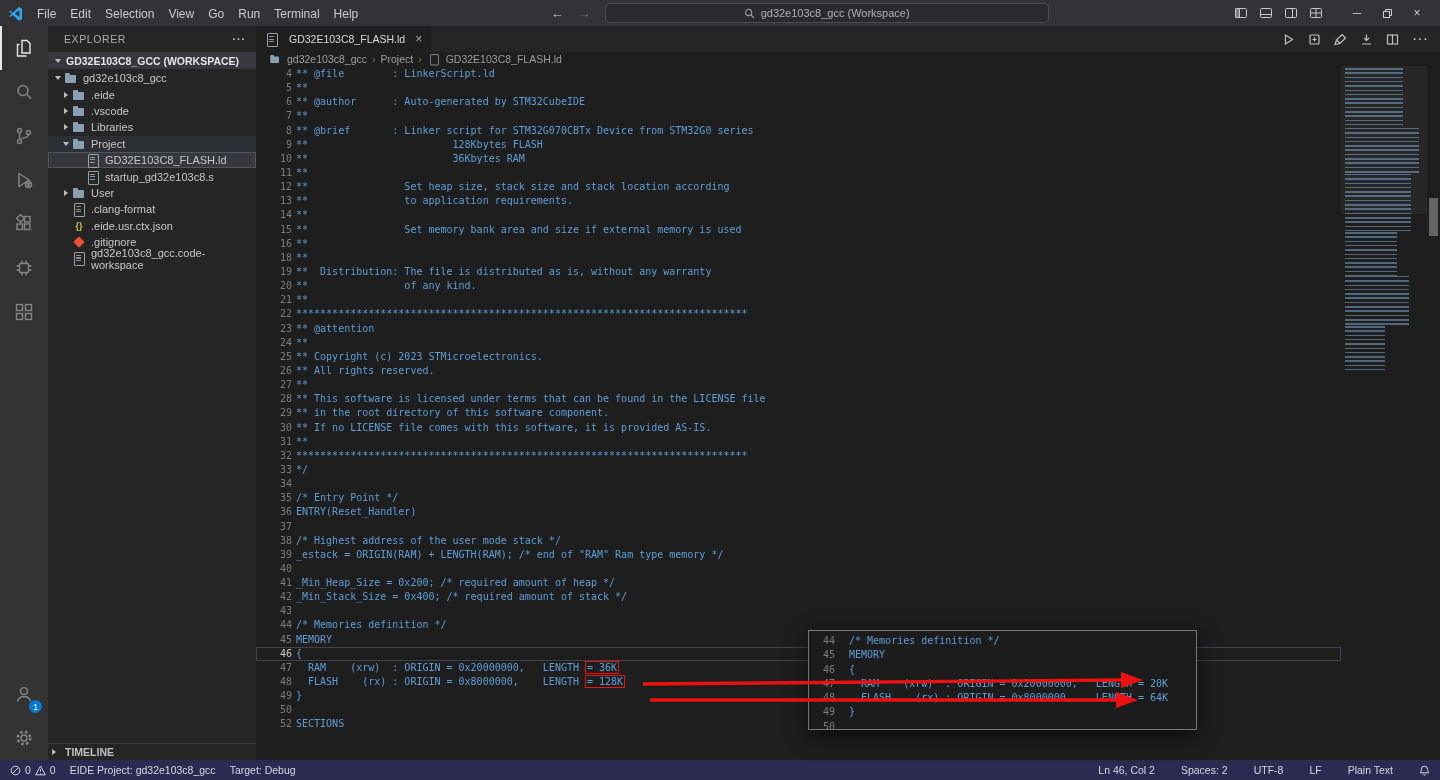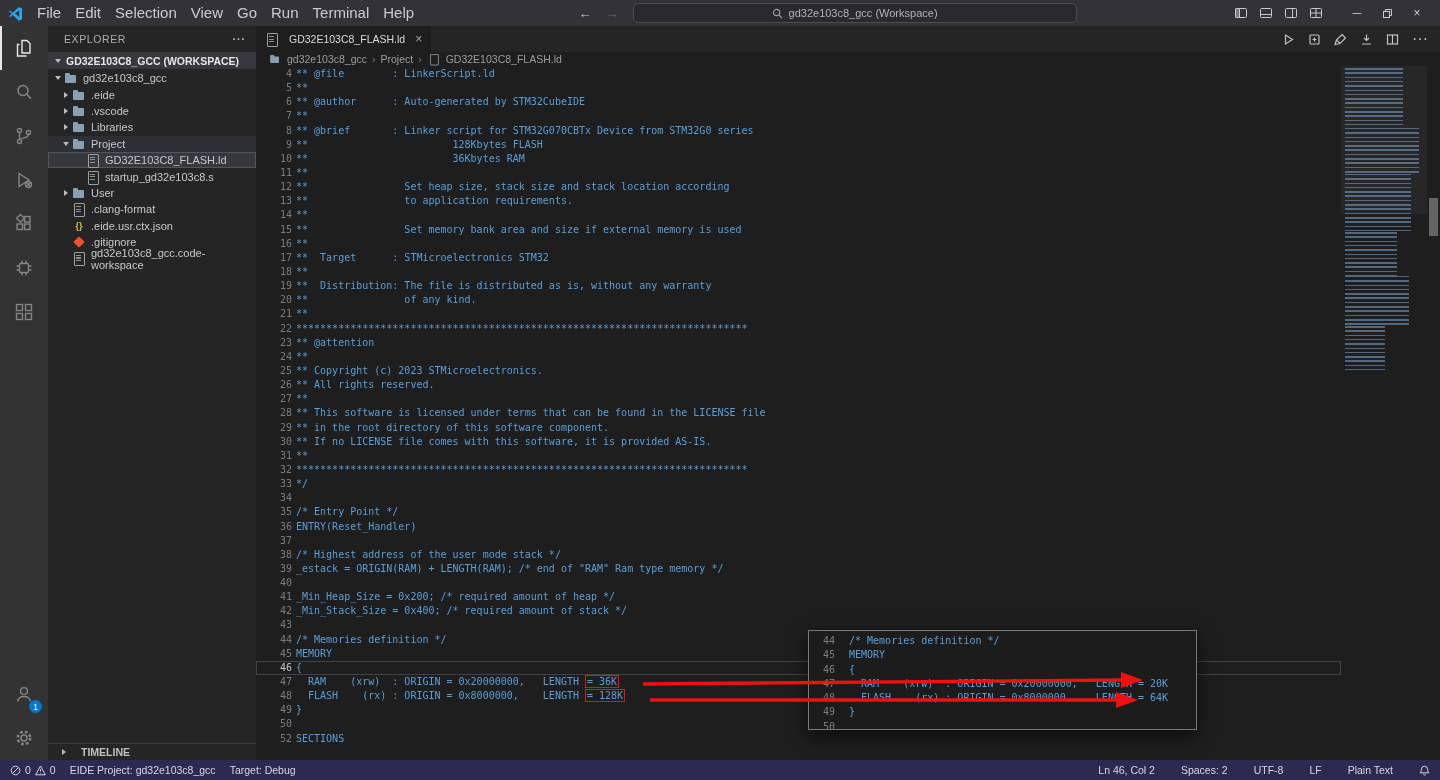--- a/index.html
+++ b/index.html
@@ -5,21 +5,21 @@
 <style>
   * { box-sizing: border-box; margin: 0; padding: 0; }
   html,body { width:1440px; height:780px; overflow:hidden; }
   body { position:relative; background:#1e1e1e; font-family:"Liberation Sans",sans-serif; color:#cccccc; }
   svg { display:block; }
 
   
   .titlebar { height:26px; background:#333337; display:flex; align-items:center; padding:0 8px; }
   .tb-left { display:flex; align-items:center; gap:1px; }
   .logo { margin-right:6px; }
-  .menu-item { padding:2px 7px; font-size:15px; color:#cccccc; border-radius:4px; cursor:default; }
+  .menu-item { padding:2px 7px; font-size:12px; color:#cccccc; border-radius:4px; cursor:default; }
   .tb-center { flex:1; display:flex; align-items:center; justify-content:center; gap:14px; }
   .nav-arrow { color:#cfcfcf; font-size:13px; }
   .nav-arrow.dim { color:#6d6d6d; }
   .command-center { width:444px; height:20px; background:#2a2a2e; border:1px solid#4b4b50; border-radius:5px;
                     display:flex; align-items:center; justify-content:center; gap:6px; color:#b2b2b2; font-size:11px; }
   .tb-right { display:flex; align-items:center; gap:11px; color:#c8c8c8; }
   .win-controls { display:flex; align-items:center; gap:0; margin-left:8px; }
   .win-btn { width:30px; height:26px; display:flex; align-items:center; justify-content:center; font-size:12px; color:#cccccc; }
 
   
@@ -49,21 +49,21 @@
   .chev-down::before  { content:""; border-top:4px solid #bcbcbc; border-left:3.5px solid transparent; border-right:3.5px solid transparent; }
   .tree-icon { width:14px; height:14px; margin-right:5px; position:relative; flex:none; }
   .tree-icon.folder::before { content:""; position:absolute; left:1px; top:4px; width:11px; height:8px; background:#87a0b2; border-radius:1px; }
   .tree-icon.folder::after  { content:""; position:absolute; left:1px; top:2px; width:5px; height:3px; background:#87a0b2; border-radius:1px 1px 0 0; }
   .tree-icon.file::before { content:""; position:absolute; left:2px; top:1px; width:9px; height:12px; border:1px solid #9aa2a8; border-radius:1px;
        background: repeating-linear-gradient(to bottom, transparent 0 2px, #707densed8 0 0); }
   .tree-icon.file::after { content:""; position:absolute; left:4px; top:4px; width:5px; height:6px;
        background: repeating-linear-gradient(to bottom, #8a9298 0 1px, transparent 1px 2.5px); }
   .tree-icon.json { color:#cbcb41; font-size:9px; font-weight:bold; text-align:center; line-height:14px; }
   .tree-icon.git::before { content:""; position:absolute; left:3px; top:3px; width:8px; height:8px; background:#f05133; transform:rotate(45deg); border-radius:1px; }
-  .timeline-row { border-top:1px solid #3c3c3c; height:17px; display:flex; align-items:center; gap:11px; padding-left:10px;
+  .timeline-row { border-top:1px solid #3c3c3c; height:17px; display:flex; align-items:center; gap:5px; 
                   font-weight:bold; font-size:10.5px; color:#c0c0c0; }
 
   
   .editor-col { flex:1; display:flex; flex-direction:column; background:#1e1e1e; position:relative; }
   .tabsbar { height:26px; background:#252526; display:flex; align-items:stretch; }
   .tab { background:#1e1e1e; display:flex; align-items:center; gap:5px; padding:0 9px; color:#d9d9d9; font-size:10.5px; }
   .tab-close { color:#a8a8a8; margin-left:5px; font-size:12px; line-height:1; }
   .tab-actions { margin-left:auto; display:flex; align-items:center; gap:13px; padding-right:12px; color:#c2c2c2; }
   .crumbs { height:14px; display:flex; align-items:center; gap:5px; padding-left:12px; color:#9d9d9d; font-size:10.5px; }
   .crumb-sep { color:#7d7d7d; }
@@ -447,24 +447,20 @@
             <div class="row">
               <span class="ln">15</span>
               <span class="ltext">**                Set memory bank area and size if external memory is used</span>
             </div>
 
             <div class="row">
               <span class="ln">16</span>
               <span class="ltext">**</span>
             </div>
 
-            <div class="row">
-              <span class="ln">17</span>
-              <span class="ltext">**  Target      : STMicroelectronics STM32</span>
-            </div>
 
             <div class="row">
               <span class="ln">18</span>
               <span class="ltext">**</span>
             </div>
 
             <div class="row">
               <span class="ln">19</span>
               <span class="ltext">**  Distribution: The file is distributed as is, without any warranty</span>
             </div>

